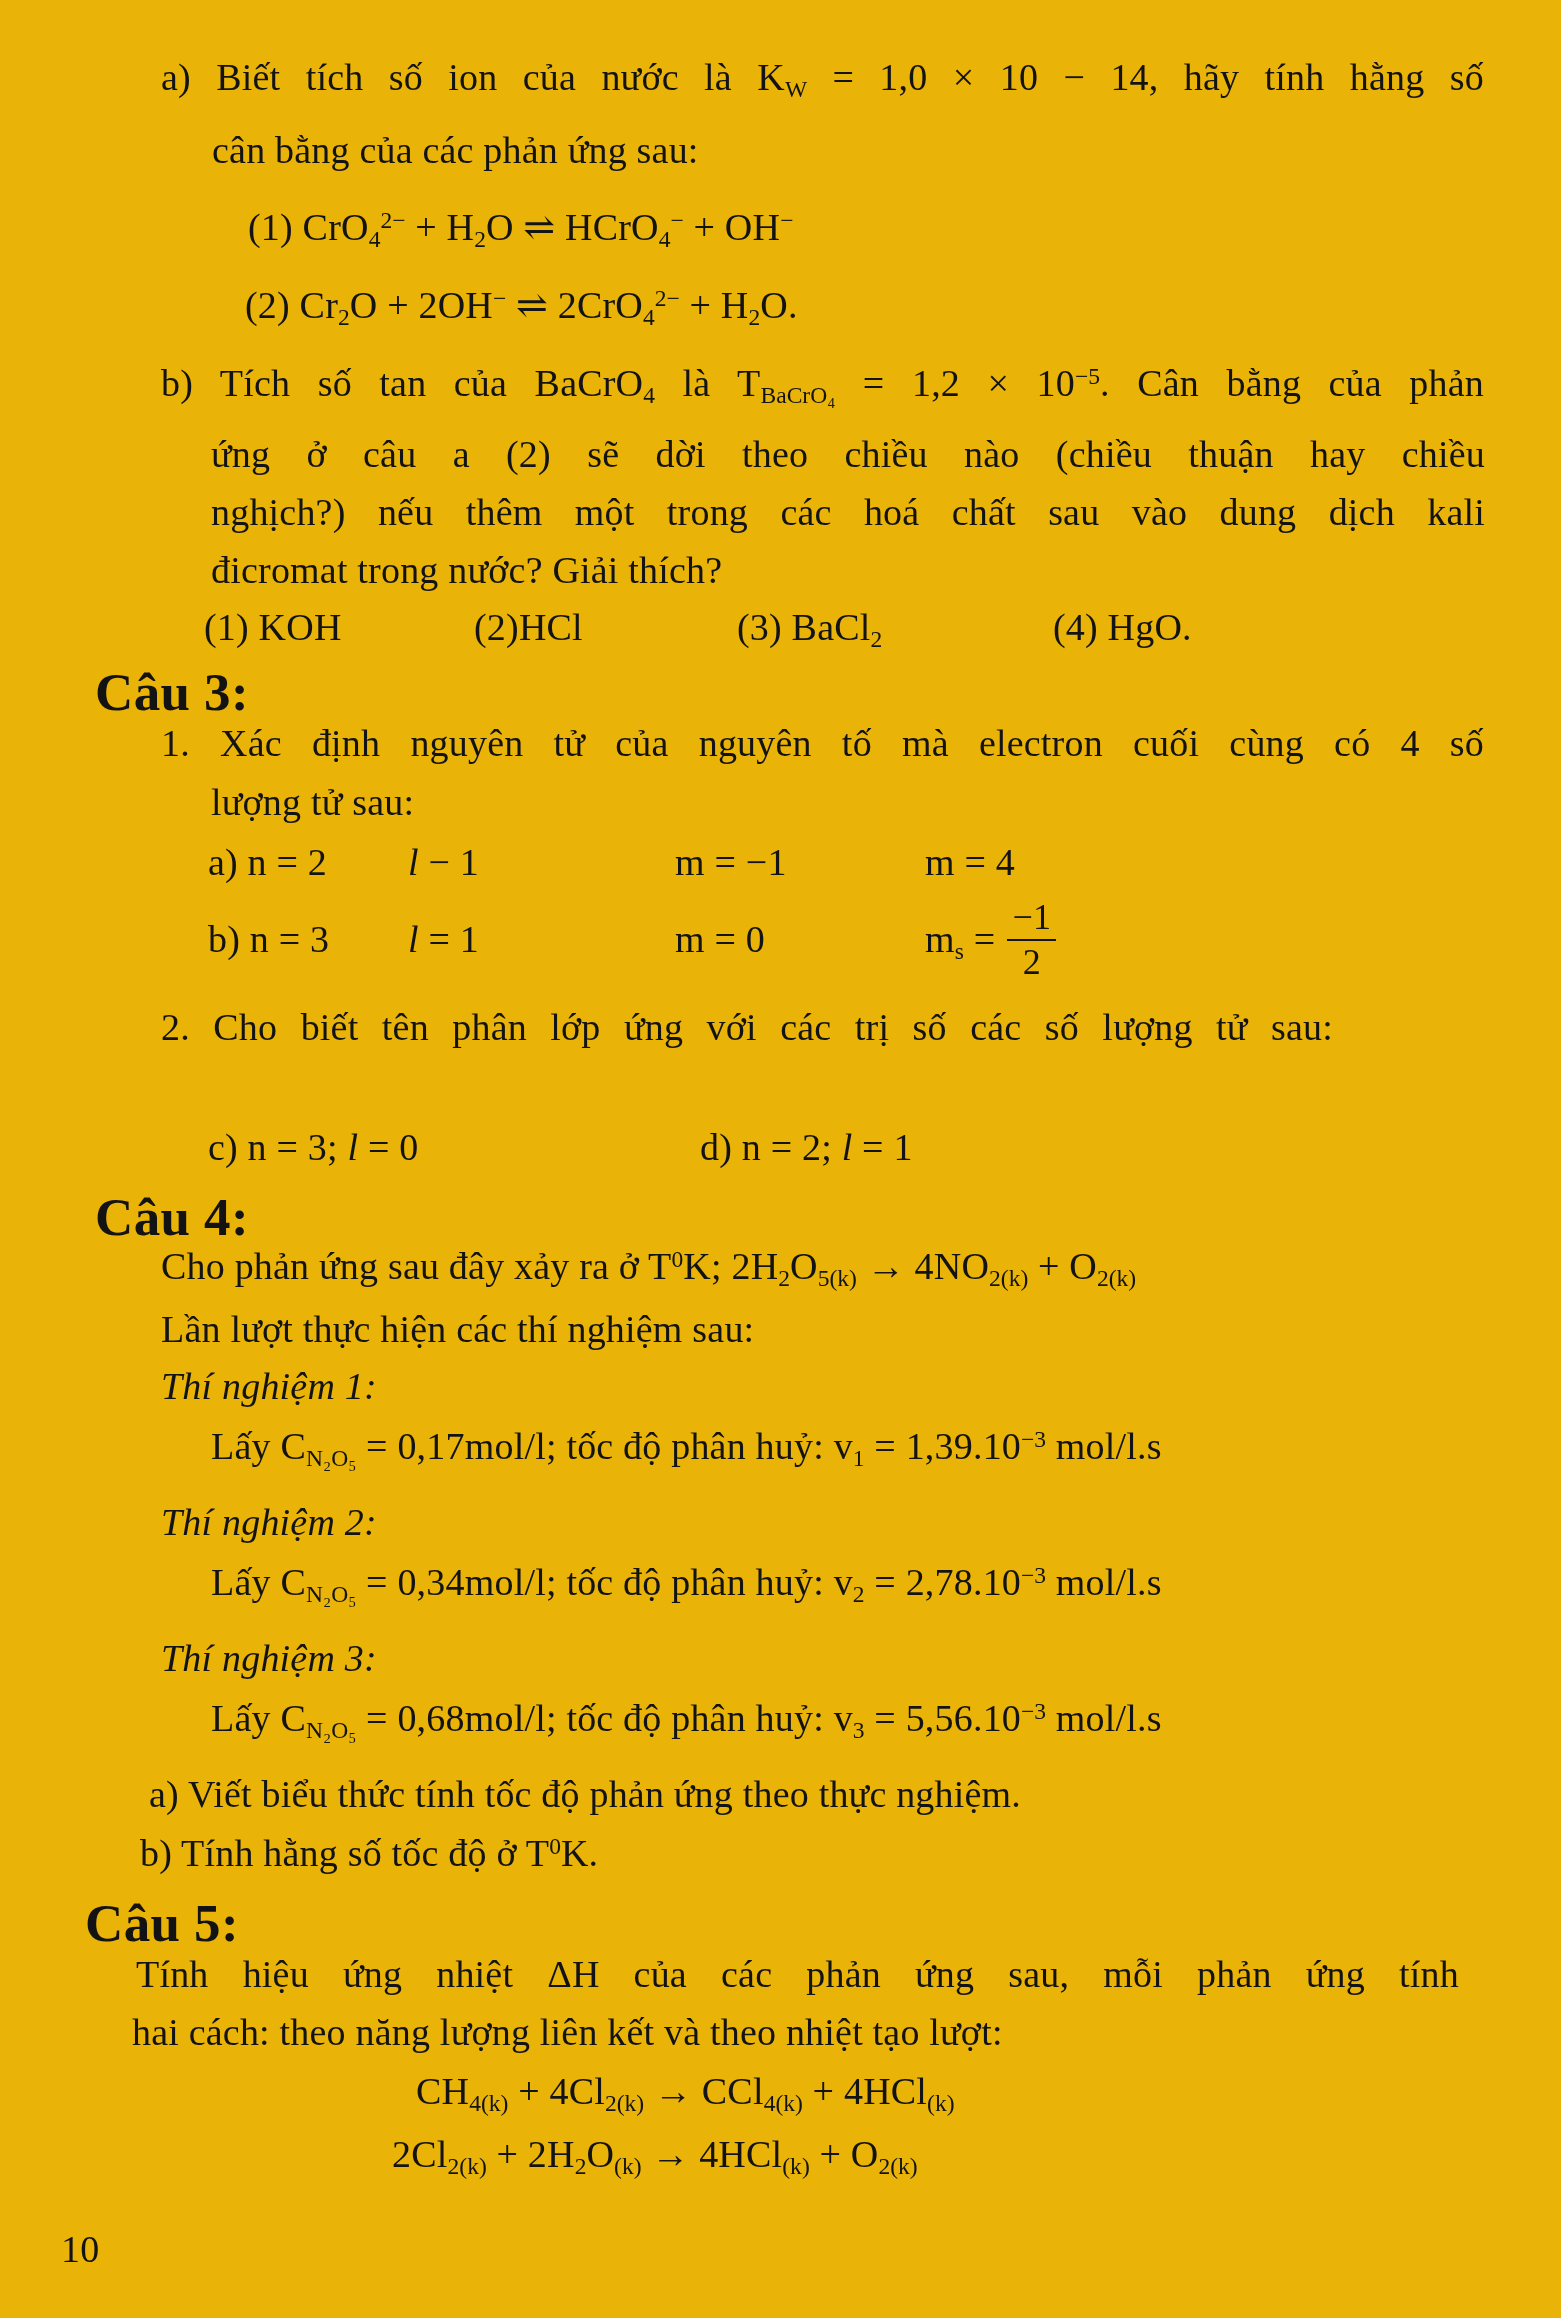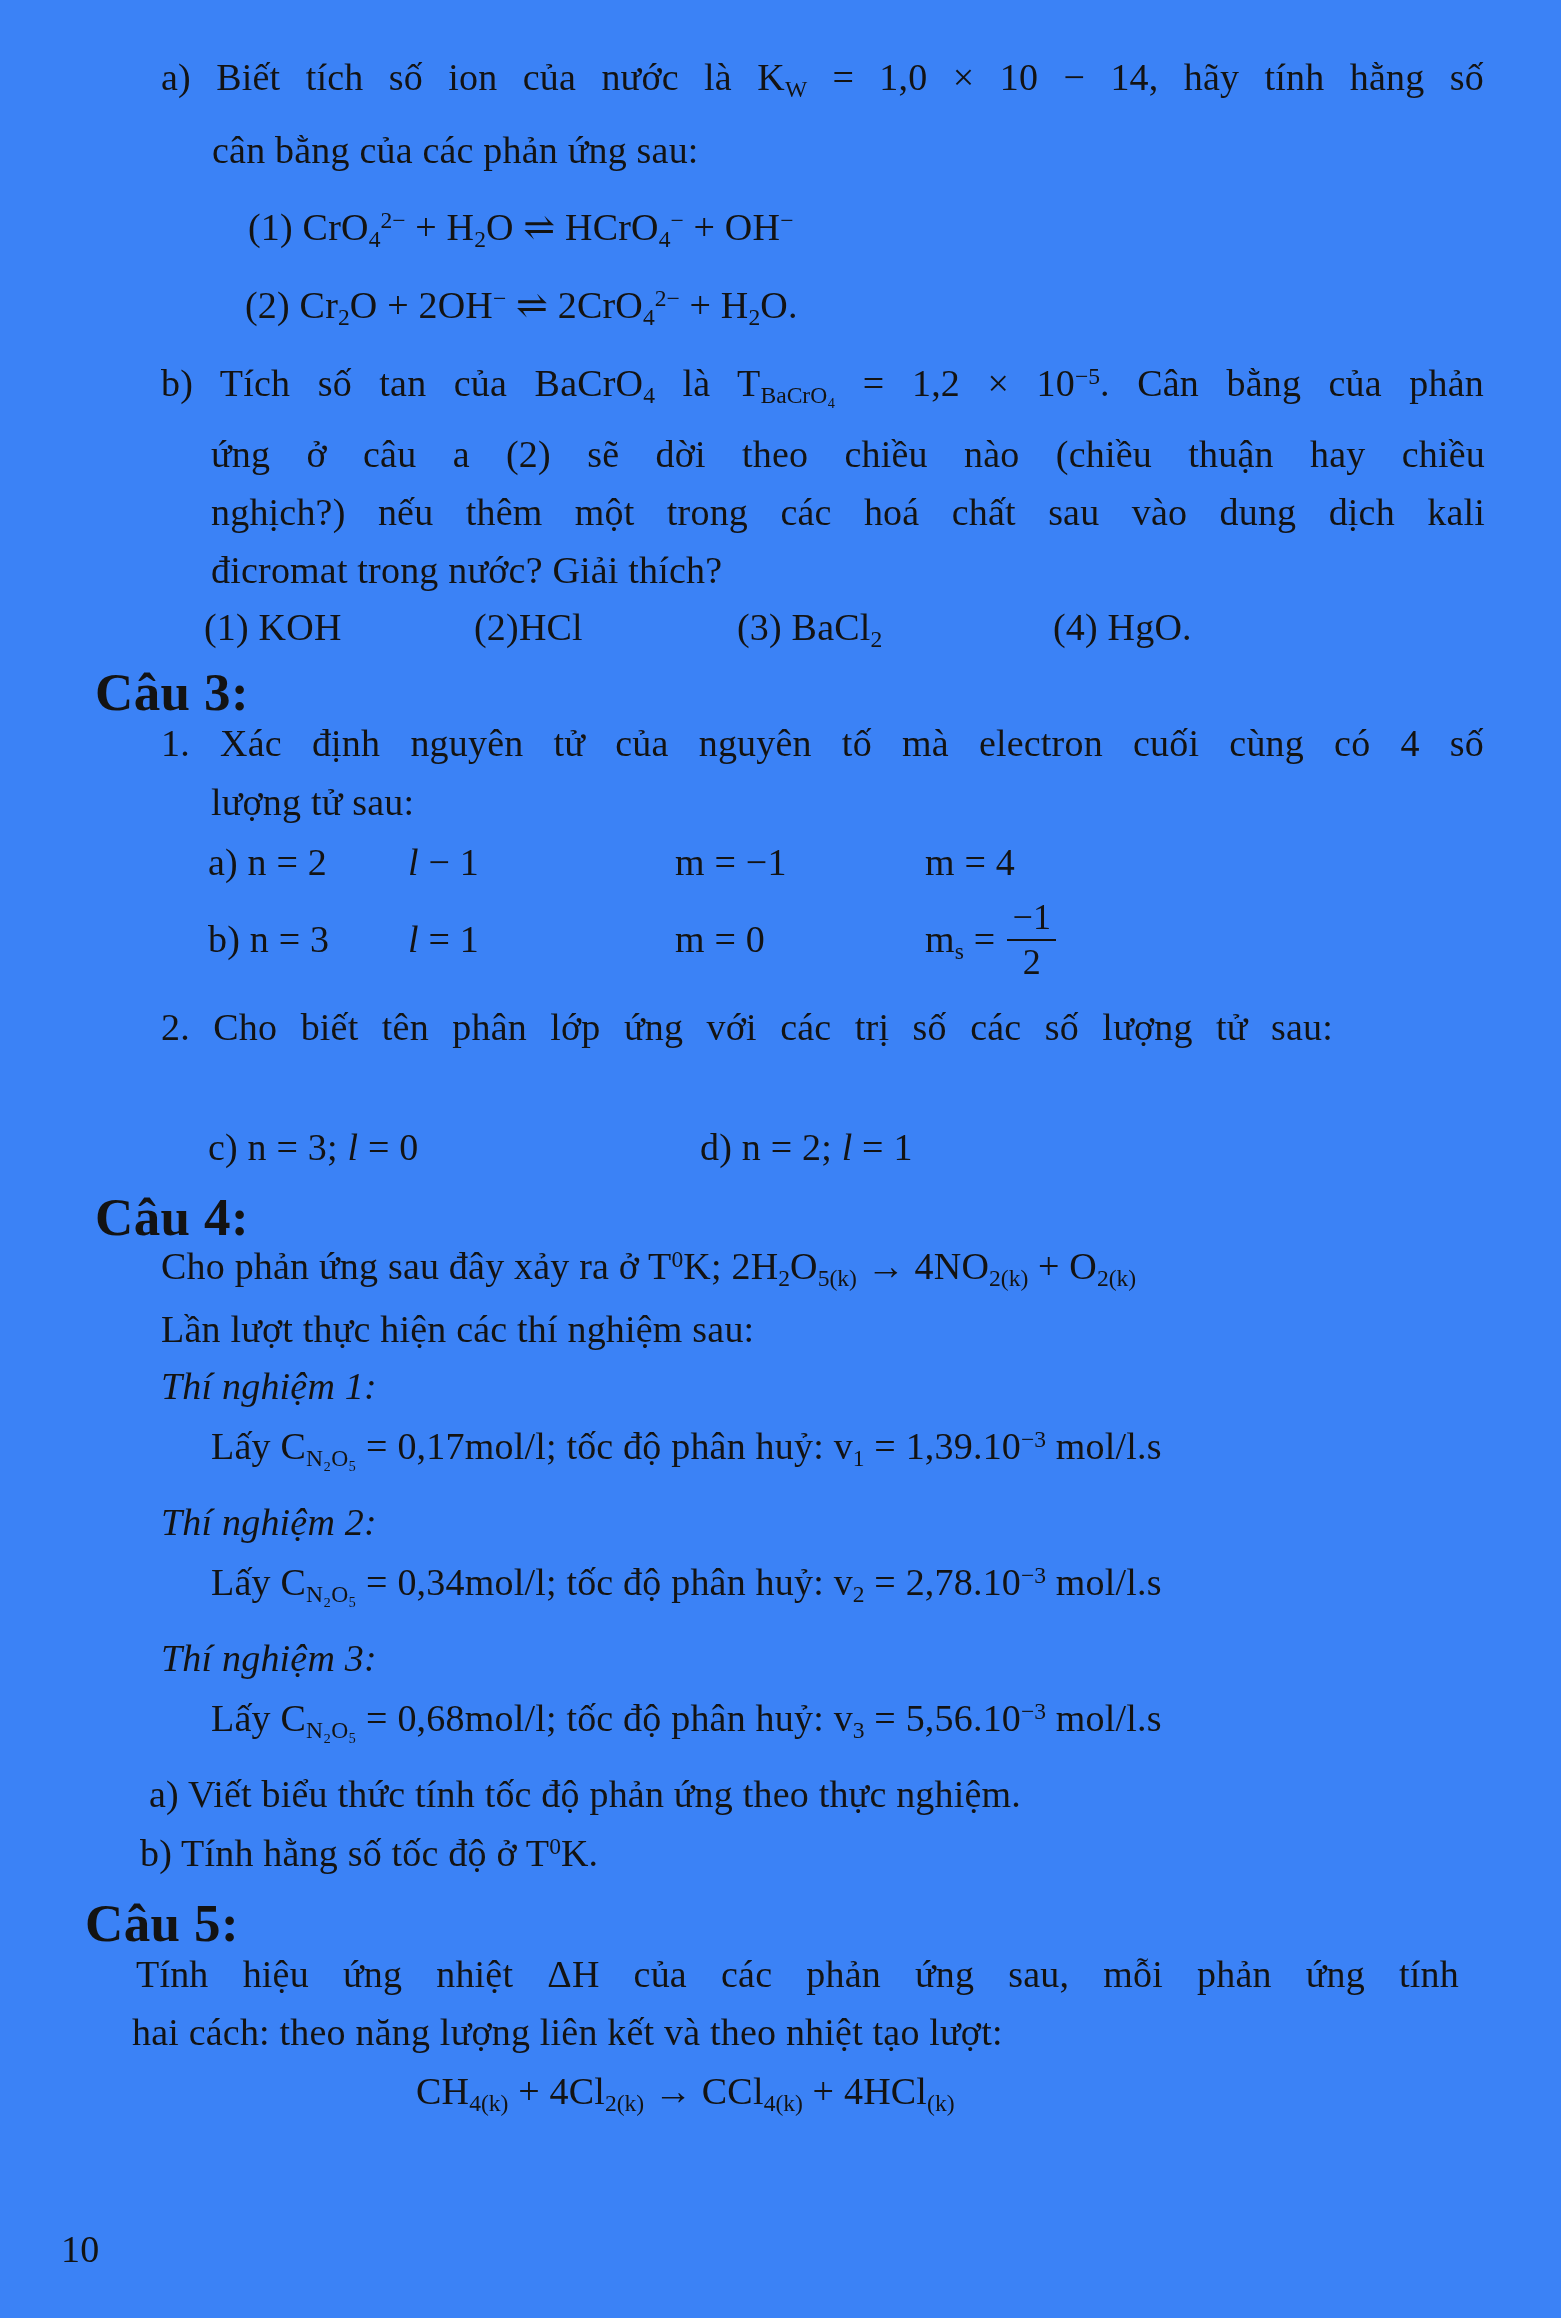--- a/index.html
+++ b/index.html
@@ -1,19 +1,19 @@
 <!DOCTYPE html>
 <html style="font-size:13.6px"><head>
 <meta charset="utf-8">
 <style>
   html,body{margin:0;padding:0;background:#e8e8e8;}
   .page{
     position:relative;
     width:1561px;height:2319px;
-    background:#3b82f6;
+    background:#eab308;
     font-family:"Liberation Serif","DejaVu Serif",serif;
     color:#131313;
     overflow:hidden;
   }
   .ln{
     position:absolute;
     font-size:38px;
     line-height:1.25;
     white-space:normal;
     letter-spacing:0.2px;
@@ -96,17 +96,18 @@
   <div class="ln it" style="left:161px;top:1635px">Thí nghiệm 3:</div>
   <div class="ln" style="left:211px;top:1695px">Lấy C<sub>N₂O₅</sub> = 0,68mol/l; tốc độ phân huỷ: v<sub>3</sub> = 5,56.10<sup>−3</sup> mol/l.s</div>
 
   <div class="ln" style="left:149px;top:1771px">a) Viết biểu thức tính tốc độ phản ứng theo thực nghiệm.</div>
   <div class="ln" style="left:140px;top:1830px">b) Tính hằng số tốc độ ở T<sup>0</sup>K.</div>
 
   <div class="ln head" style="left:85px;top:1890px">Câu 5:</div>
   <div class="ln jl" style="left:136px;top:1951px;width:1323px">Tính hiệu ứng nhiệt ΔH của các phản ứng sau, mỗi phản ứng tính</div>
   <div class="ln" style="left:132px;top:2009px">hai cách: theo năng lượng liên kết và theo nhiệt tạo lượt:</div>
   <div class="ln" style="left:416px;top:2068px">CH<sub>4(k)</sub> + 4Cl<sub>2(k)</sub> → CCl<sub>4(k)</sub> + 4HCl<sub>(k)</sub></div>
+  <div class="ln" style="left:392px;top:2131px">2Cl<sub>2(k)</sub> + 2H<sub>2</sub>O<sub>(k)</sub> → 4HCl<sub>(k)</sub> + O<sub>2(k)</sub></div>
 
   <div class="ln" style="left:61px;top:2226px">10</div>
 
 </div>
 
 
 </body></html>

